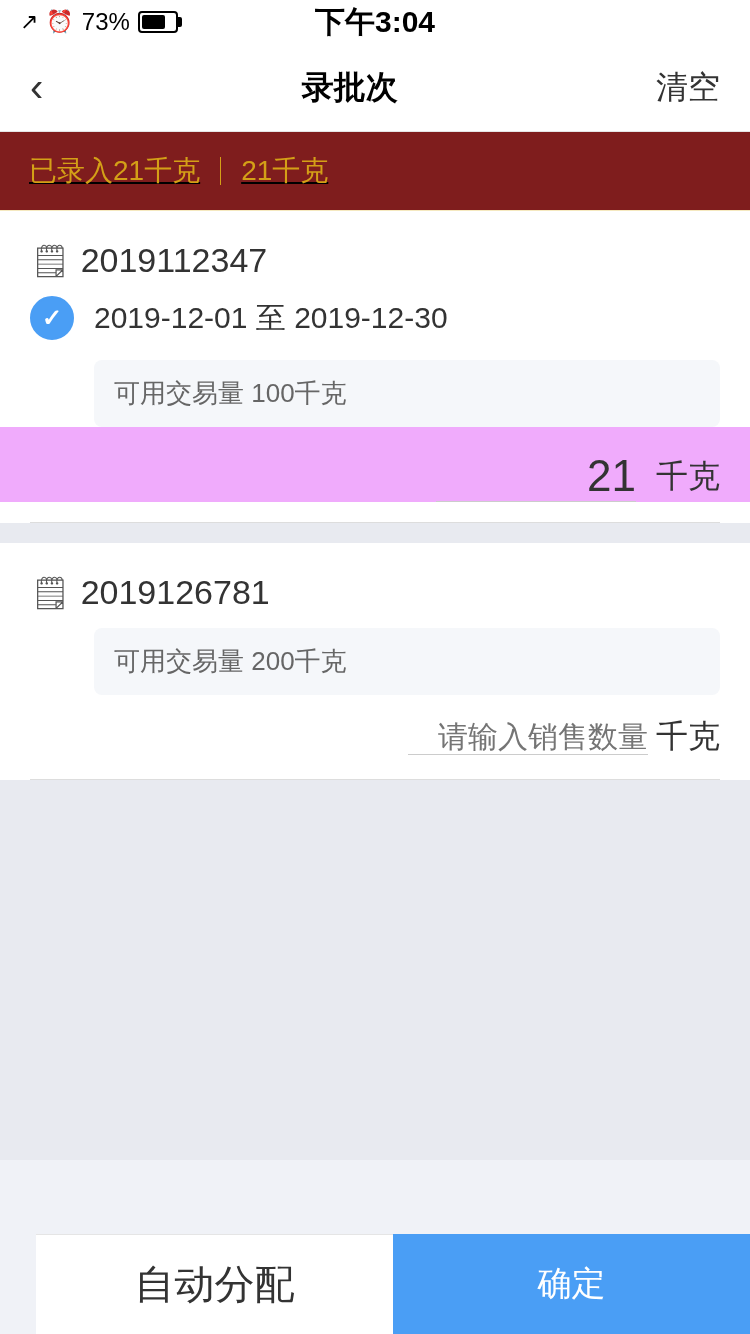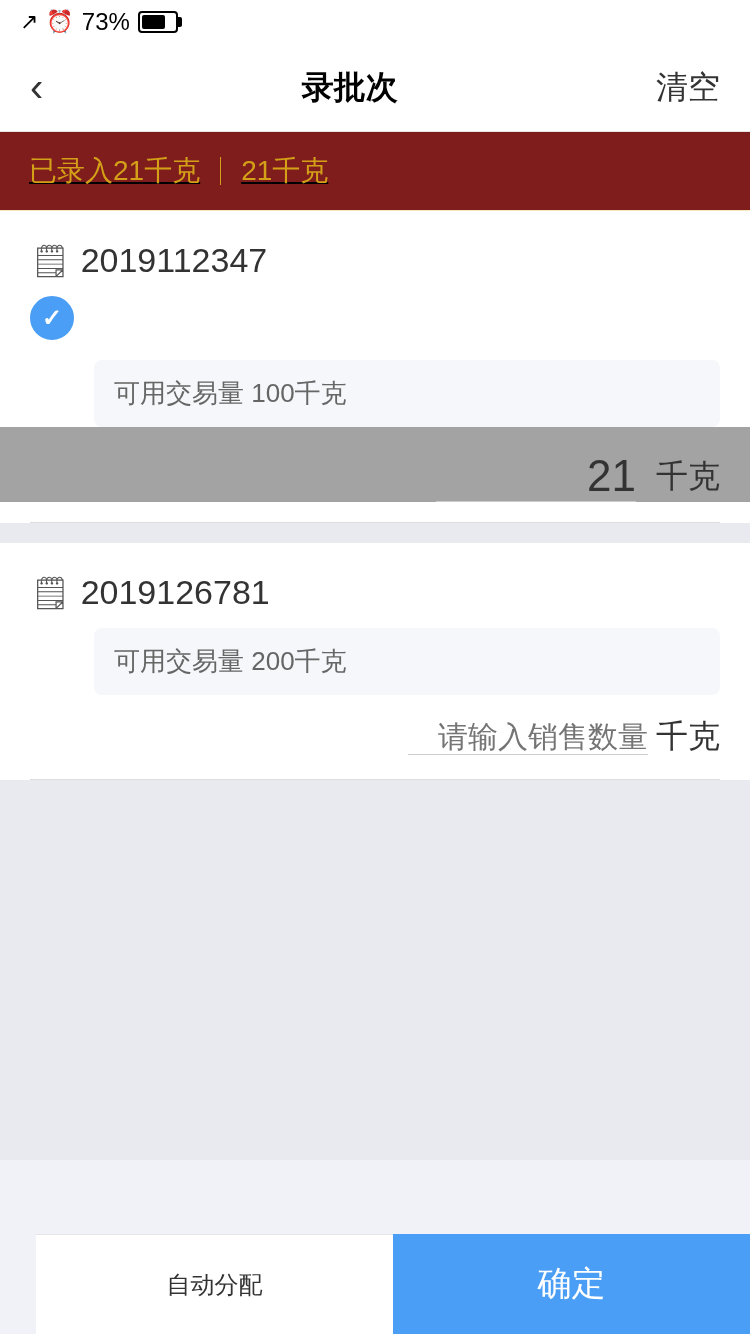--- a/index.html
+++ b/index.html
@@ -188,21 +188,21 @@
       color: #666;
       margin-bottom: 0;
     }
 
     
     .quantity-row {
       display: flex;
       align-items: center;
       justify-content: flex-end;
       padding: 24px 30px 0 30px;
-      background: #a3a3a3;
+      background: #f0abfc;
     }
     .quantity-unit {
       font-size: 32px;
       color: #333;
     }
     .quantity-underline {
       border: none;
       border-bottom: 1px solid #ccc;
       width: 200px;
       text-align: right;
@@ -266,40 +266,41 @@
       bottom: 0;
       left: 0;
       width: 750px;
       height: 100px;
       display: flex;
     }
     .btn-auto {
       flex: 1;
       background: #fff;
       border: none;
-      font-size: 24px;
+      font-size: 40px;
       color: #333;
       cursor: pointer;
       border-top: 1px solid #e5e5e5;
       margin-left: 36px;
     }
     .btn-confirm {
       flex: 1;
       background: #4a9ef5;
       border: none;
       font-size: 34px;
       color: #fff;
       cursor: pointer;
     }
   </style>
 </head>
 <body>
 
 <div class="status-bar">
 
+  <div class="status-center">下午3:04</div>
 
   <div class="status-right">
     <span style="font-size:22px;">↗</span>
     <span style="font-size:22px;">⏰</span>
     <span style="font-size:24px;">73%</span>
     <div class="battery-block">
       <div class="battery-rect">
         <div class="battery-fill"></div>
       </div>
     </div>
@@ -323,20 +324,21 @@
 
     <div class="batch-id-row">
       <span class="batch-id-icon">🗒</span>
       <span class="batch-id-text">2019112347</span>
     </div>
 
     <div class="batch-date-row">
       <div class="radio-circle selected">
         <span class="radio-check">✓</span>
       </div>
+      <span class="batch-date-text">2019-12-01 至 2019-12-30</span>
     </div>
 
     <div class="batch-avail-box">可用交易量 100千克</div>
   </div>
 
   <div class="quantity-row">
     <input class="quantity-underline" type="text" value="21" style="">
     <span style="width:20px;"></span>
     <span class="quantity-unit">千克</span>
   </div>

